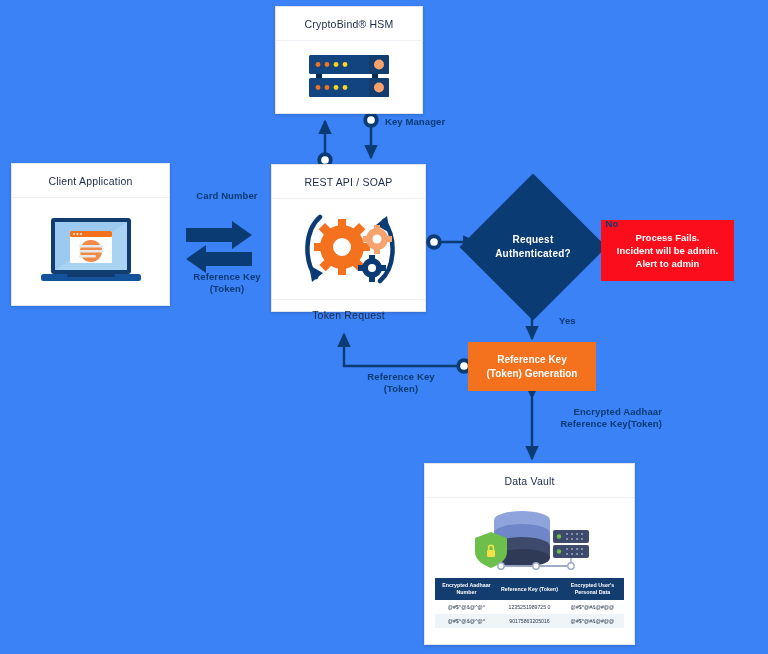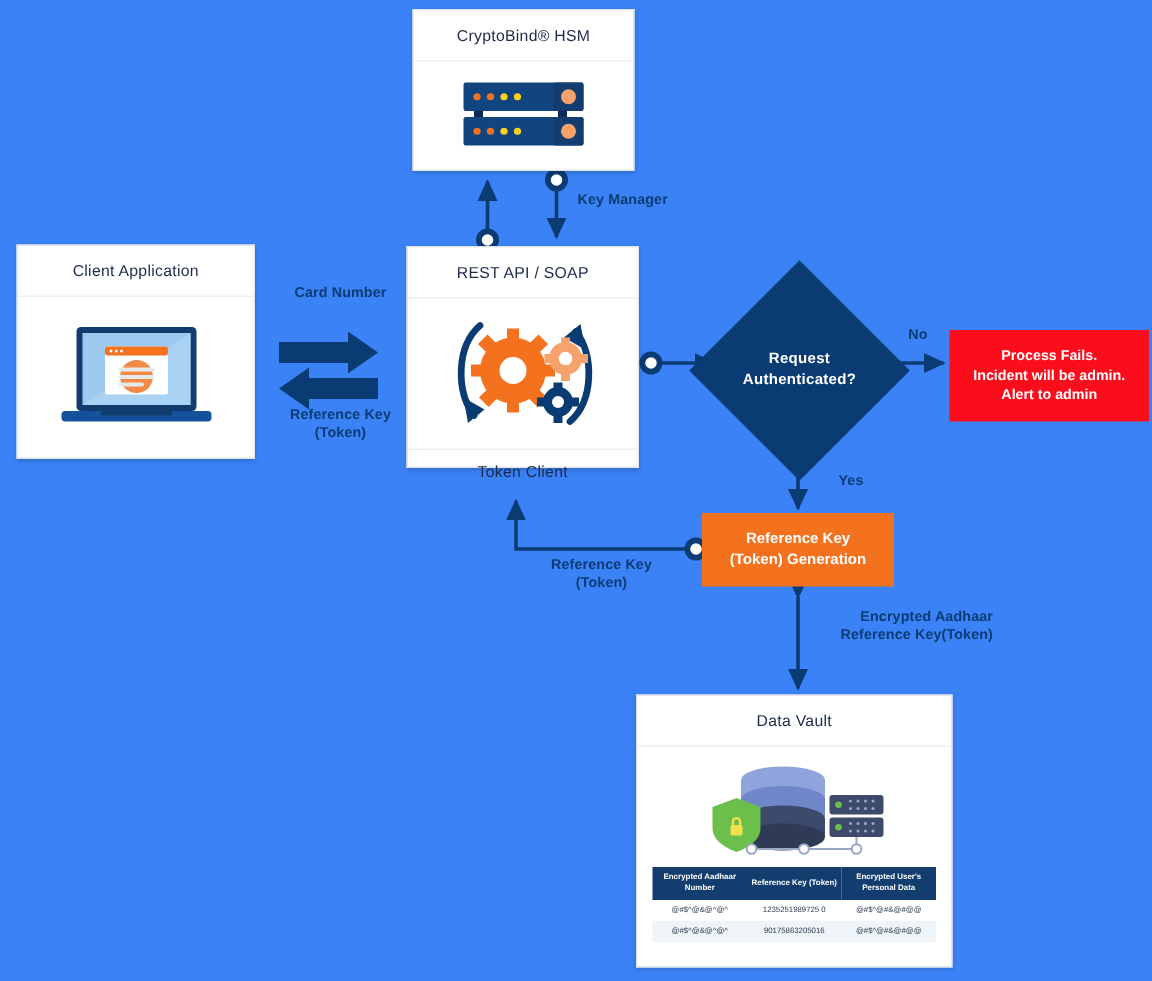--- a/index.html
+++ b/index.html
@@ -80,21 +80,21 @@
     font-size: 10px;
     font-weight: bold;
     line-height: 14px;
     text-align: center;
     letter-spacing: .2px;
   }
 
   
   #fail-box {
     position: absolute;
-    left: 633px; top: 220px;
+    left: 601px; top: 220px;
     width: 133px; height: 61px;
     background: #fc0d1b;
     display: flex; flex-direction: column;
     align-items: center; justify-content: center;
     color: #ffffff;
     font-size: 9.5px;
     font-weight: bold;
     line-height: 13px;
     text-align: center;
   }
@@ -271,21 +271,21 @@
         <g fill="#0b3b73">
           <circle cx="82" cy="65" r="10"></circle>
           <rect x="79" y="52" width="6" height="6"></rect>
             <rect x="79" y="73" width="6" height="6"></rect>
           <rect x="68" y="62" width="6" height="6"></rect>
             <rect x="90" y="62" width="6" height="6"></rect>
         </g>
         <circle cx="82" cy="65" r="4" fill="#ffffff"></circle>
       </svg>
     </div>
-    <div class="card-footer">Token Client</div>
+    <div class="card-footer">Token Request</div>
   </div>
 
   <div id="diamond"></div>
   <div id="diamond-label">
     <span>Request</span>
     <span>Authenticated?</span>
   </div>
 
   <div id="fail-box">
     <span>Process Fails.</span>
@@ -365,21 +365,21 @@
         </tbody>
       </table>
     </div>
   </div>
 
   <div class="arrow-label" style="left:181px; top:190px; width:92px;">Card Number</div>
 
   <div class="arrow-label" style="left:178px; top:271px; width:98px;">Reference Key
 (Token)</div>
 
-  <div class="arrow-label" style="left:385px; top:128px; width:92px; text-align:left;">Key Manager</div>
+  <div class="arrow-label" style="left:385px; top:116px; width:92px; text-align:left;">Key Manager</div>
 
   <div class="arrow-label" style="left:600px; top:218px; width:24px;">No</div>
 
   <div class="arrow-label" style="left:543px; top:315px; width:24px; text-align:left;margin-left:16px;">Yes</div>
 
   <div class="arrow-label" style="left:343px; top:371px; width:116px;">Reference Key
 (Token)</div>
 
   <div class="arrow-label" style="left:544px; top:406px; width:118px; text-align:right;">Encrypted Aadhaar
 Reference Key(Token)</div>

